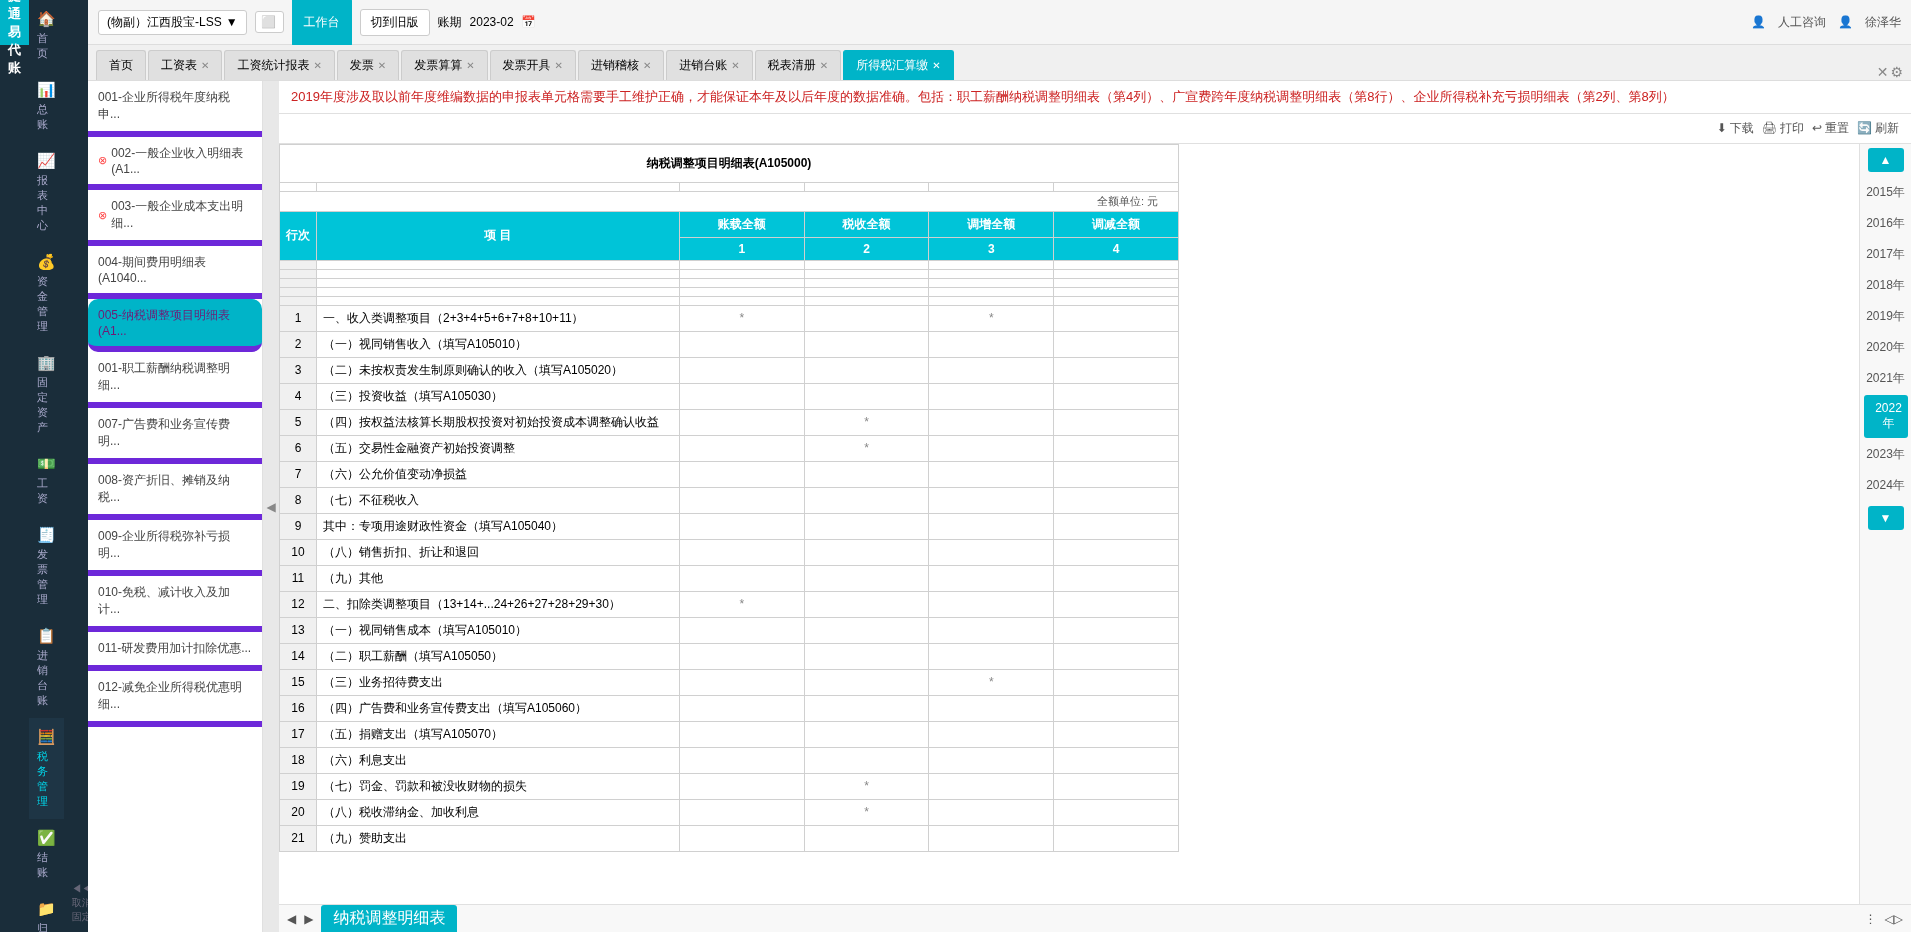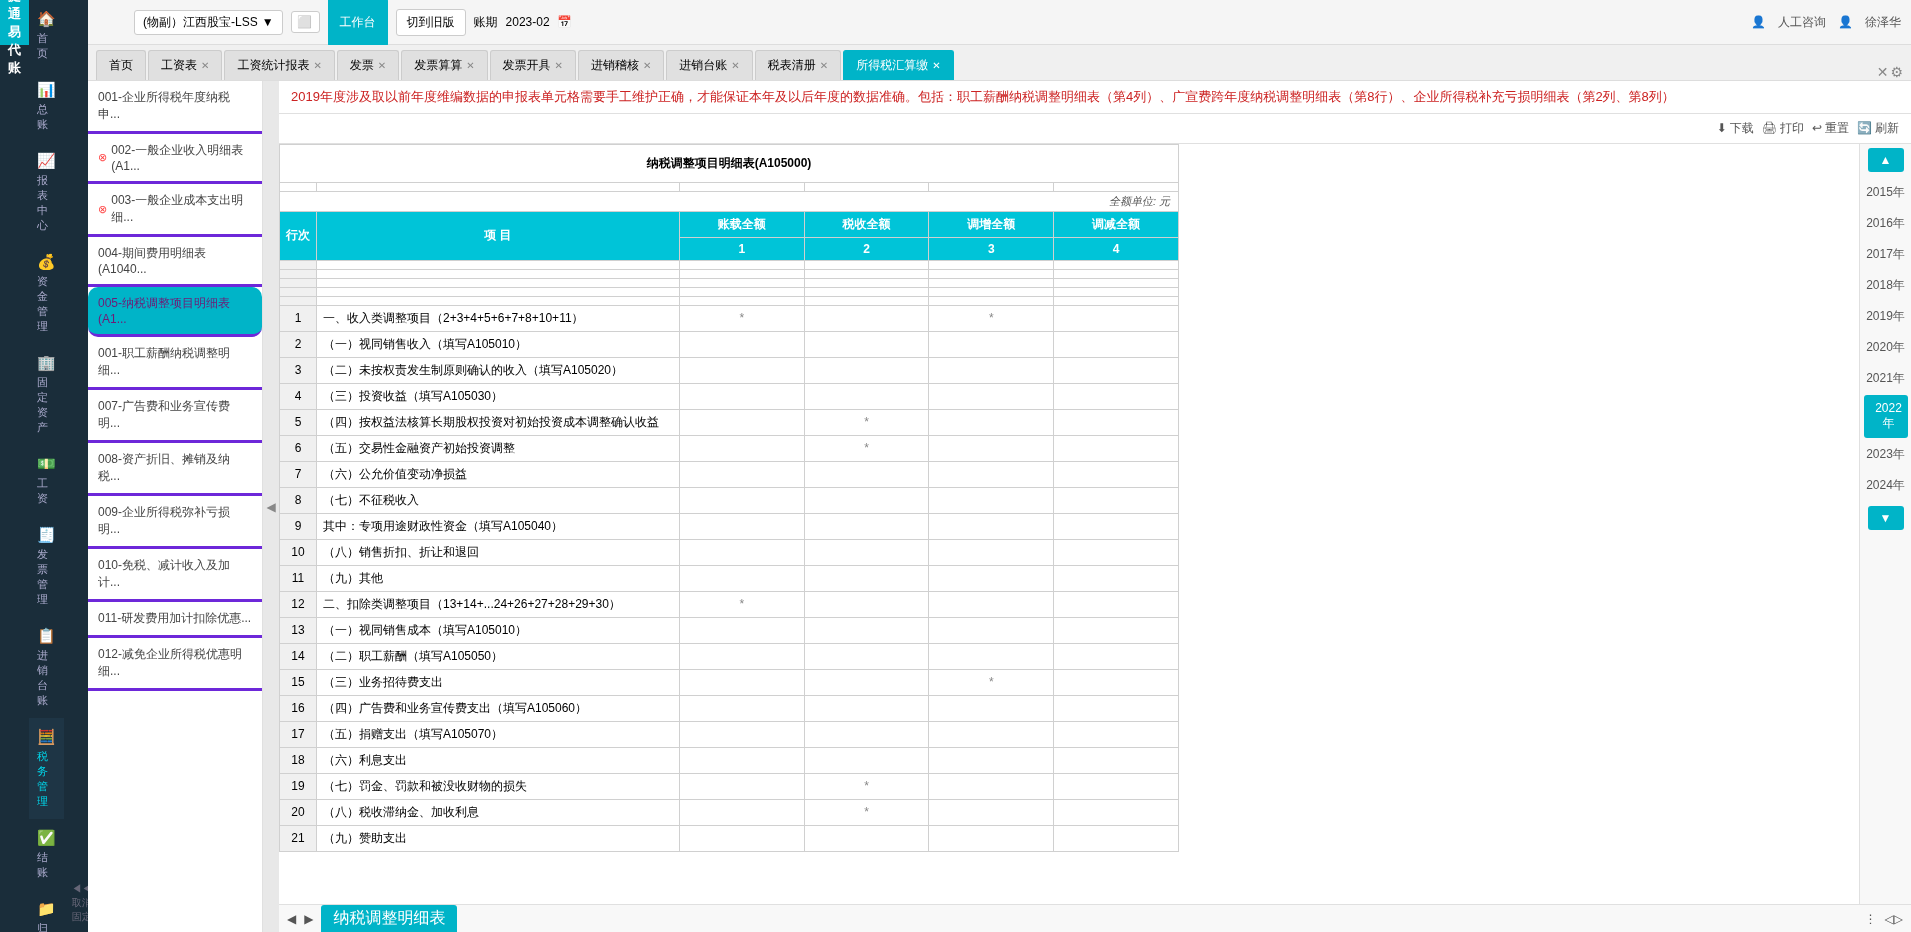--- a/index.html
+++ b/index.html
@@ -11,39 +11,39 @@
     .sidebar-item { padding: 10px 8px; display: flex; flex-direction: column; align-items: center; gap: 3px; cursor: pointer; color: #aac; font-size: 11px; }
     .sidebar-item.active { background: #1e3545; color: #00d4e8; }
     .sidebar-item .icon { font-size: 15px; }
     .sidebar-bottom { margin-top: auto; padding: 8px; color: #667; font-size: 10px; text-align: center; cursor: pointer; }
 
     
     .main { flex: 1; display: flex; flex-direction: column; overflow: hidden; }
 
     
     .topbar { height: 45px; background: #f5f5f5; border-bottom: 1px solid #ddd; display: flex; align-items: center; padding: 0 10px; gap: 8px; flex-shrink: 0; }
-    .topbar-company { background: white; border: 1px solid #ccc; border-radius: 3px; padding: 3px 8px; font-size: 12px; display: flex; align-items: center; gap: 4px; margin-left: 36px; }
+    .topbar-company { background: white; border: 1px solid #ccc; border-radius: 3px; padding: 3px 8px; font-size: 12px; display: flex; align-items: center; gap: 4px; }
     .topbar-btn { background: #00b4c8; color: white; border: none; border-radius: 3px; padding: 16px 12px; cursor: pointer; font-size: 12px; }
     .topbar-btn-outline { background: white; border: 1px solid #ccc; border-radius: 3px; padding: 4px 10px; cursor: pointer; font-size: 12px; }
     .topbar-right { margin-left: auto; display: flex; align-items: center; gap: 12px; font-size: 12px; color: #555; }
 
     
     .tabs { height: 36px; background: #f0f0f0; border-bottom: 1px solid #ddd; display: flex; align-items: flex-end; padding: 0 8px; gap: 2px; flex-shrink: 0; overflow-x: auto; }
     .tab { padding: 6px 12px; background: #e0e0e0; border: 1px solid #ccc; border-bottom: none; border-radius: 3px 3px 0 0; cursor: pointer; font-size: 12px; white-space: nowrap; display: flex; align-items: center; gap: 4px; }
     .tab.active { background: #00b4c8; color: white; border-color: #00b4c8; }
     .tab-close { font-size: 10px; color: #888; cursor: pointer; }
     .tab.active .tab-close { color: white; }
     .tab-close-all { margin-left: auto; font-size: 14px; cursor: pointer; color: #888; }
 
     
     .content { flex: 1; display: flex; overflow: hidden; }
 
     
     .left-nav { width: 175px; background: white; border-right: 1px solid #e0e0e0; overflow-y: auto; flex-shrink: 0; }
-    .left-nav-item { padding: 8px 10px; cursor: pointer; font-size: 12px; color: #444; border-bottom: 3px solid #6d28d9; display: flex; align-items: center; gap: 4px; }
+    .left-nav-item { padding: 8px 10px; cursor: pointer; font-size: 12px; color: #444; border-bottom: 6px solid #6d28d9; display: flex; align-items: center; gap: 4px; }
     .left-nav-item.active { background: #00b4c8; color: #701a75; border-radius: 10px; }
     .left-nav-item .nav-icon { color: #f44; font-size: 11px; }
     .left-nav-toggle { width: 16px; background: #e8e8e8; cursor: pointer; display: flex; align-items: center; justify-content: center; font-size: 12px; color: #888; flex-shrink: 0; }
 
     
     .right-panel { flex: 1; display: flex; flex-direction: column; overflow: hidden; position: relative; }
 
     
     .warning-banner { background: white; border-bottom: 1px solid #e0e0e0; padding: 6px 12px; font-size: 13px; color: #e44; line-height: 1.5; }
 
@@ -278,21 +278,21 @@
                 </tr>
                 <tr>
                   <td></td>
                   <td></td>
                   <td></td>
                   <td></td>
                   <td></td>
                   <td></td>
                 </tr>
                 <tr class="unit-row">
-                  <td colspan="6" style="text-align: right; padding: 2px 8px; font-size: 11px; font-style: italic;">全额单位: 元</td>
+                  <td colspan="6" style="text-align: right; padding: 2px 20px; font-size: 11px;">全额单位: 元</td>
                 </tr>
                 <tr>
                   <th rowspan="2">行次</th>
                   <th rowspan="2">项 目</th>
                   <th>账载全额</th>
                   <th>税收全额</th>
                   <th>调增全额</th>
                   <th>调减全额</th>
                 </tr>
                 <tr>

